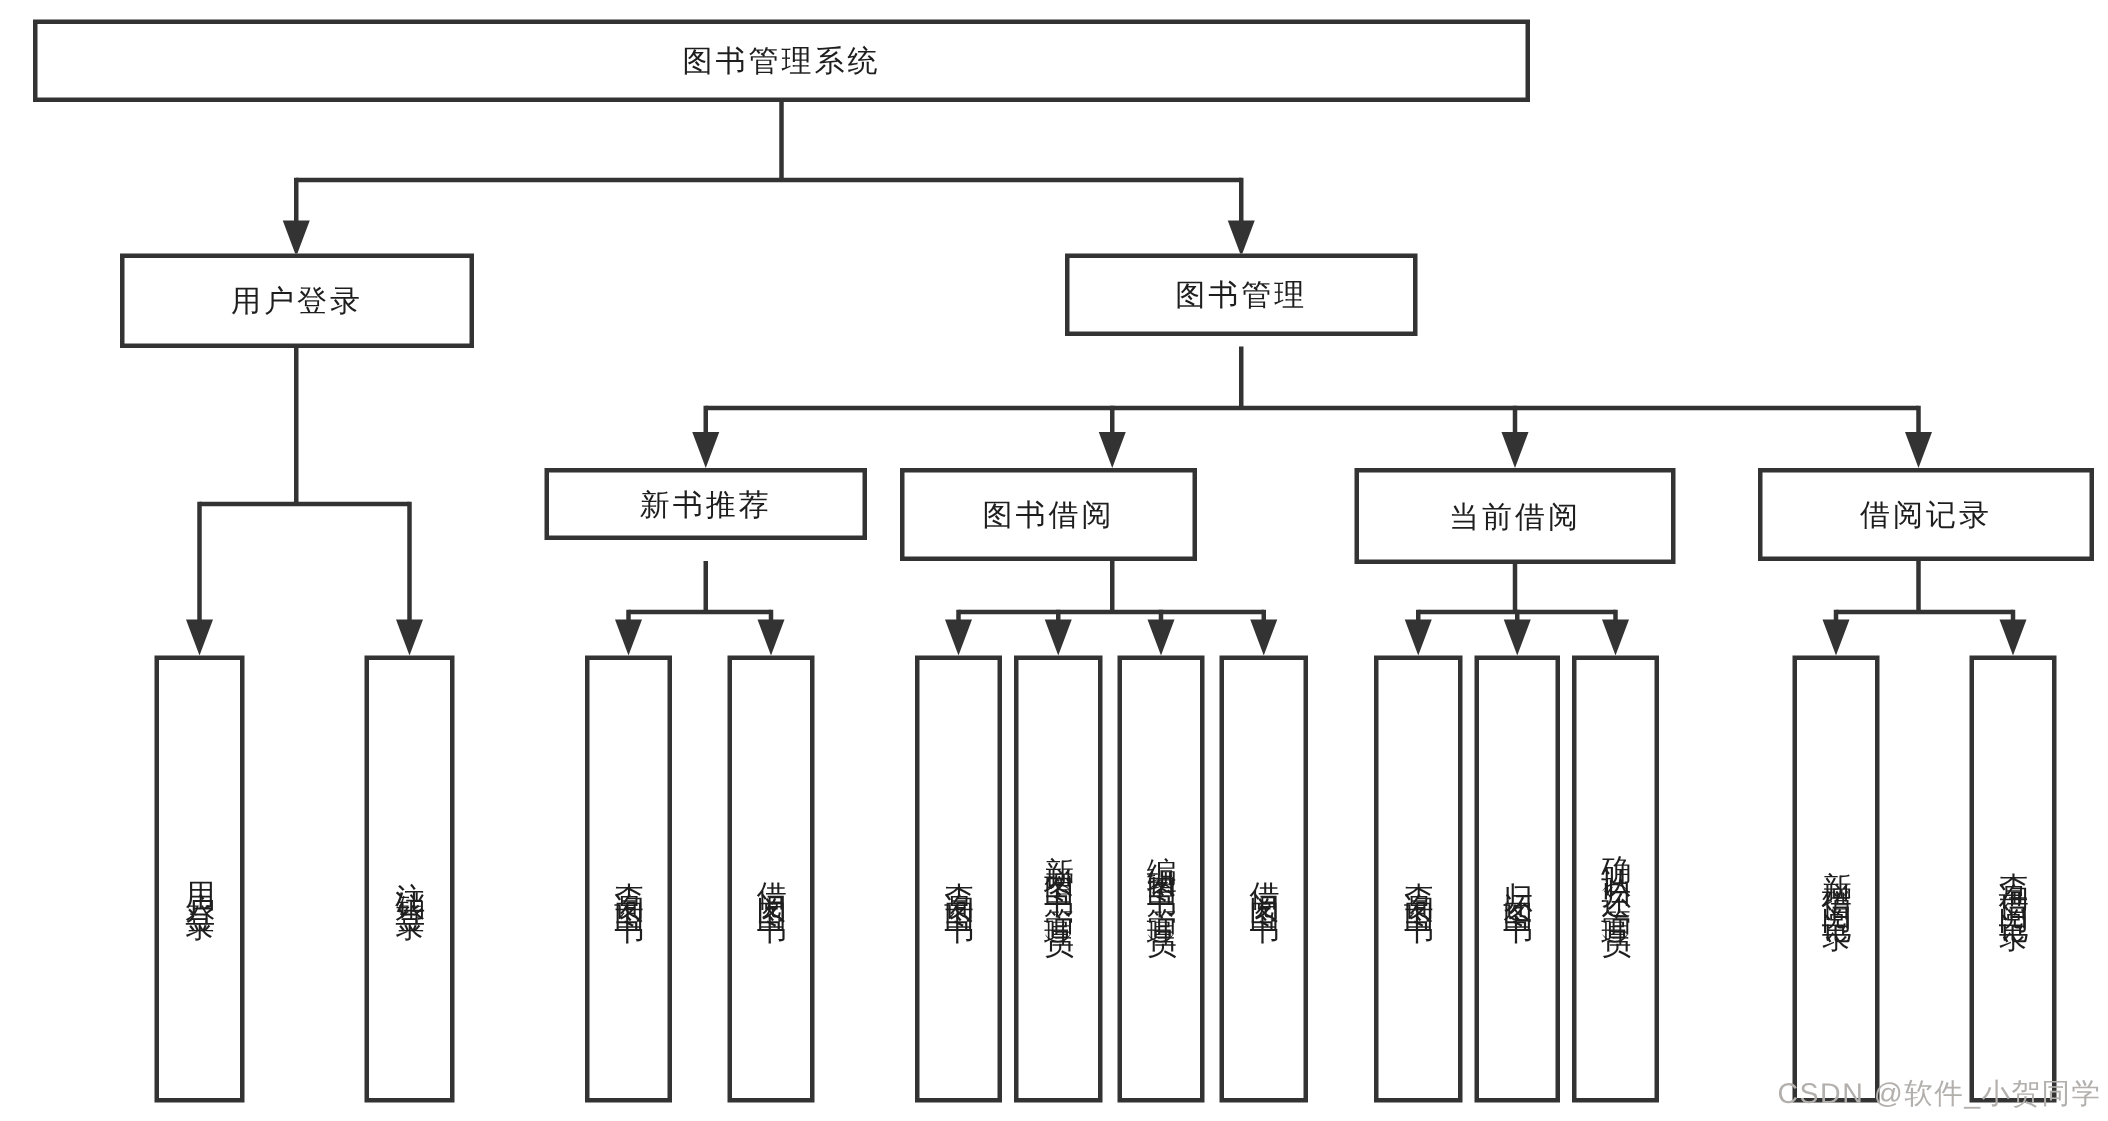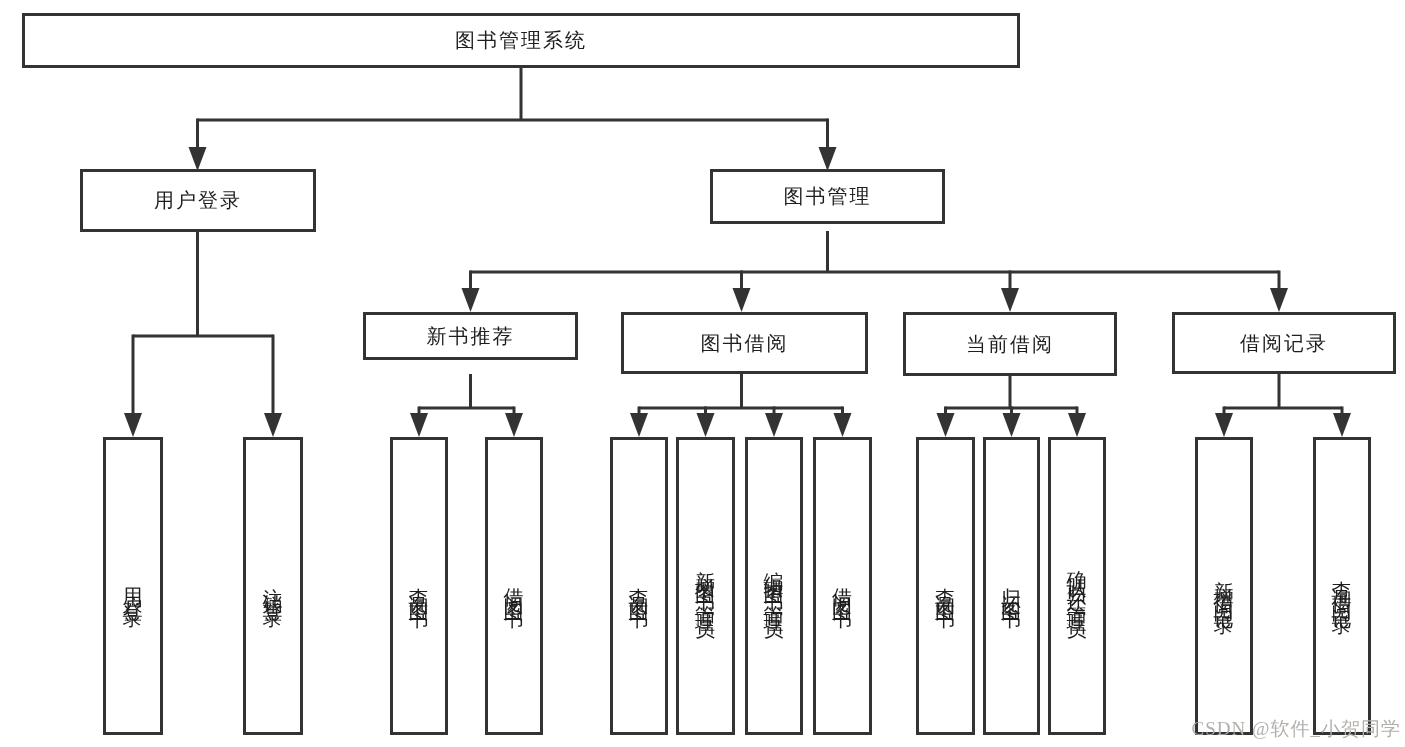--- a/index.html
+++ b/index.html
@@ -8,21 +8,21 @@
     --bg: #ffffff;
     --wm: #b2afac;
   }
   * { margin: 0; padding: 0; box-sizing: border-box; }
   html, body { background: var(--bg); }
   .canvas {
     position: relative;
     width: 1405px;
     height: 747px;
     background: var(--bg);
-    font-family: Liberation Serif, serif;
+    font-family: Liberation Sans, sans-serif;
     overflow: hidden;
   }
   .wires {
     position: absolute;
     left: 0; top: 0;
     width: 1405px; height: 747px;
     color: var(--line);
     pointer-events: none;
   }
   .box {
@@ -148,21 +148,21 @@
   <div class="box h" style="left:80px; top:169px; width:236px; height:63px">
     <span>用户登录</span>
   </div>
   <div class="box h" style="left:710px; top:169px; width:235px; height:55px">
     <span>图书管理</span>
   </div>
 
   <div class="box h" style="left:363px; top:312px; width:215px; height:48px">
     <span>新书推荐</span>
   </div>
-  <div class="box h" style="left:621px; top:312px; width:247px; height:62px">
+  <div class="box h" style="left:600px; top:312px; width:198px; height:62px">
     <span>图书借阅</span>
   </div>
   <div class="box h" style="left:903px; top:312px; width:214px; height:64px">
     <span>当前借阅</span>
   </div>
   <div class="box h" style="left:1172px; top:312px; width:224px; height:62px">
     <span>借阅记录</span>
   </div>
 
   <div class="box v" style="left:103px; top:437px; width:60px; height:298px">

